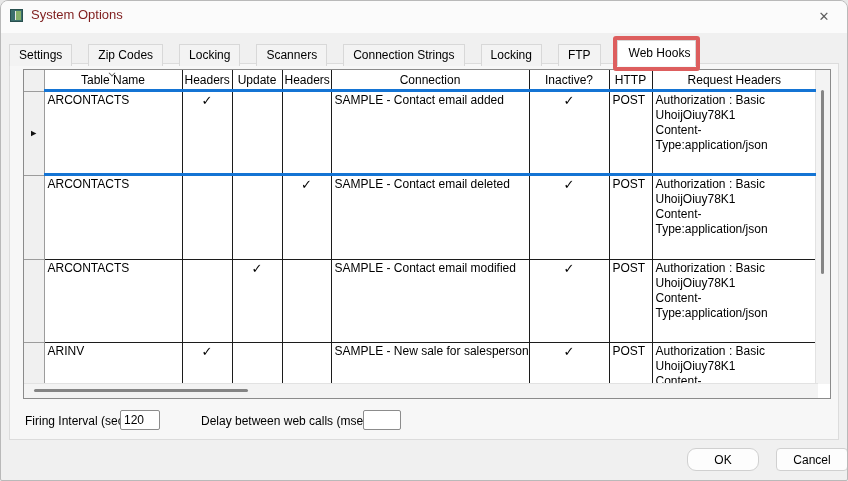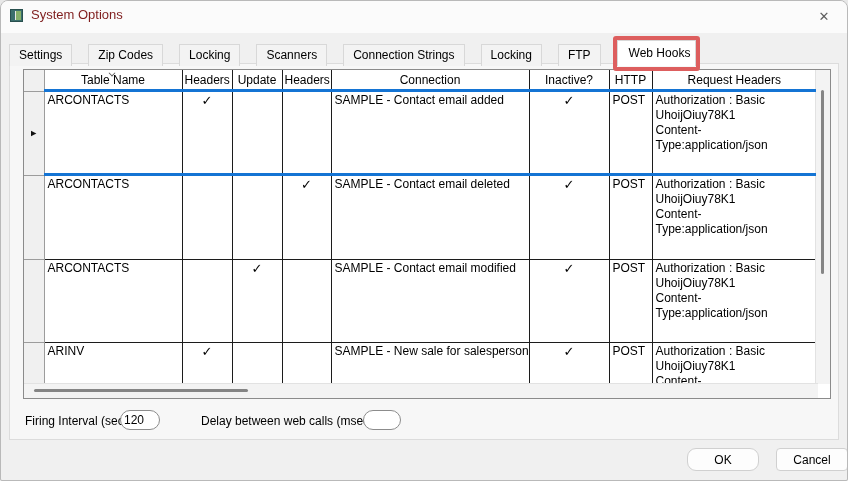--- a/index.html
+++ b/index.html
@@ -38,21 +38,21 @@
   .focus-line.top{top:19px;} .focus-line.bottom{top:103px;}
   
   .vscroll{position:absolute;top:0;right:0;width:14px;height:314px;background:#f3f3f3;border-left:1px solid #e2e2e2;}
   .vthumb{position:absolute;left:5px;top:20px;width:3px;height:184px;background:#858585;border-radius:2px;}
   .hscroll{position:absolute;left:0;bottom:0;height:14px;width:794px;background:#f3f3f3;border-top:1px solid #e2e2e2;}
   .hthumb{position:absolute;top:5px;left:10px;height:3px;width:214px;background:#858585;border-radius:2px;}
   
   .footer-label{position:absolute;font-size:12px;color:#000;}
   .lbl-firing{left:24px;top:413px;}
   .lbl-delay{left:200px;top:413px;}
-  .textbox{position:absolute;height:18px;border:1px solid #8c8c8c;border-radius:10px;background:#fff;font-size:12px;font-family:"Liberation Sans",sans-serif;padding:0 3px;}
+  .textbox{position:absolute;height:18px;border:1px solid #8c8c8c;border-radius:2px;background:#fff;font-size:12px;font-family:"Liberation Sans",sans-serif;padding:0 3px;}
   .tb-firing{left:119px;top:409px;width:32px;}
   .tb-delay{left:362px;top:409px;width:30px;}
   
   .btn{position:absolute;top:447px;width:72px;height:23px;background:#fdfdfd;border:1px solid #d0d0d0;border-radius:4px;font-size:12px;font-family:"Liberation Sans",sans-serif;color:#000;text-align:center;line-height:21px;cursor:pointer;}
   .btn-ok{left:686px;border-radius:9px;} .btn-cancel{left:767px;margin-left:8px;}
 </style>
 </head>
 <body>
 
 <div class="dialog">

